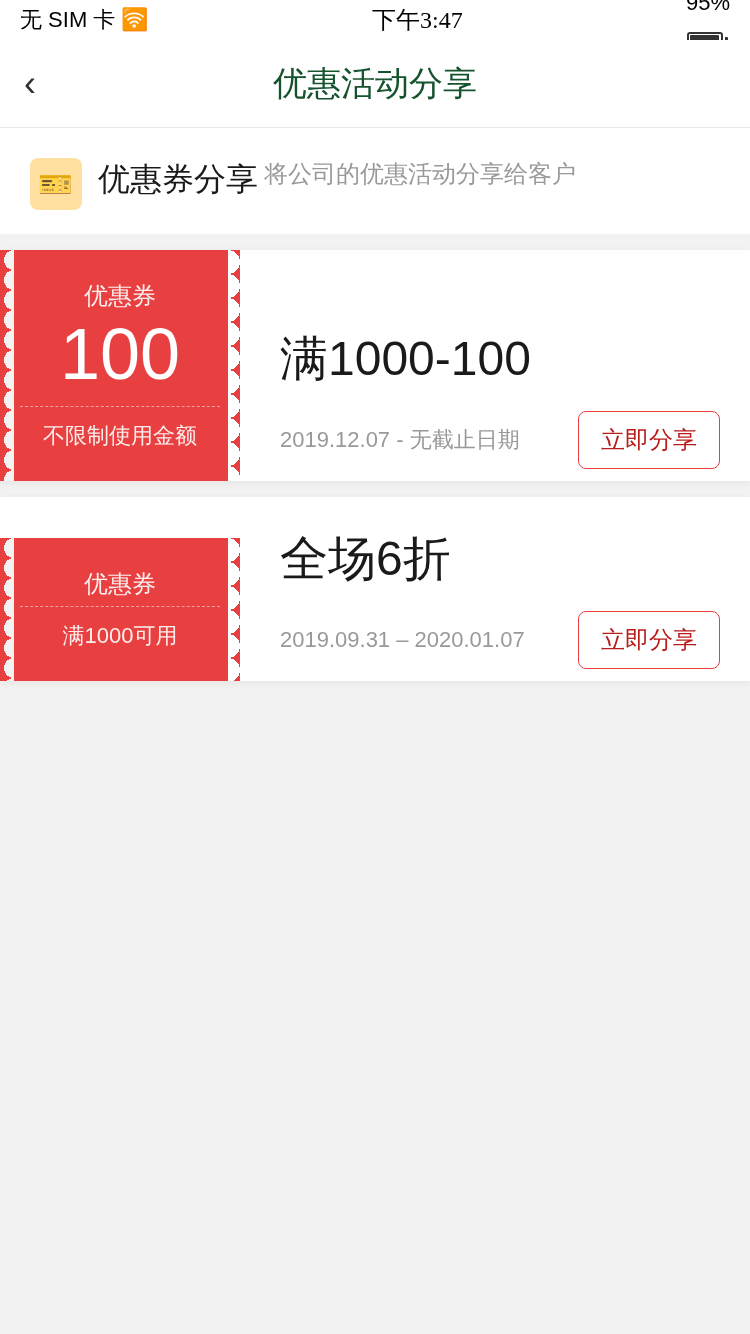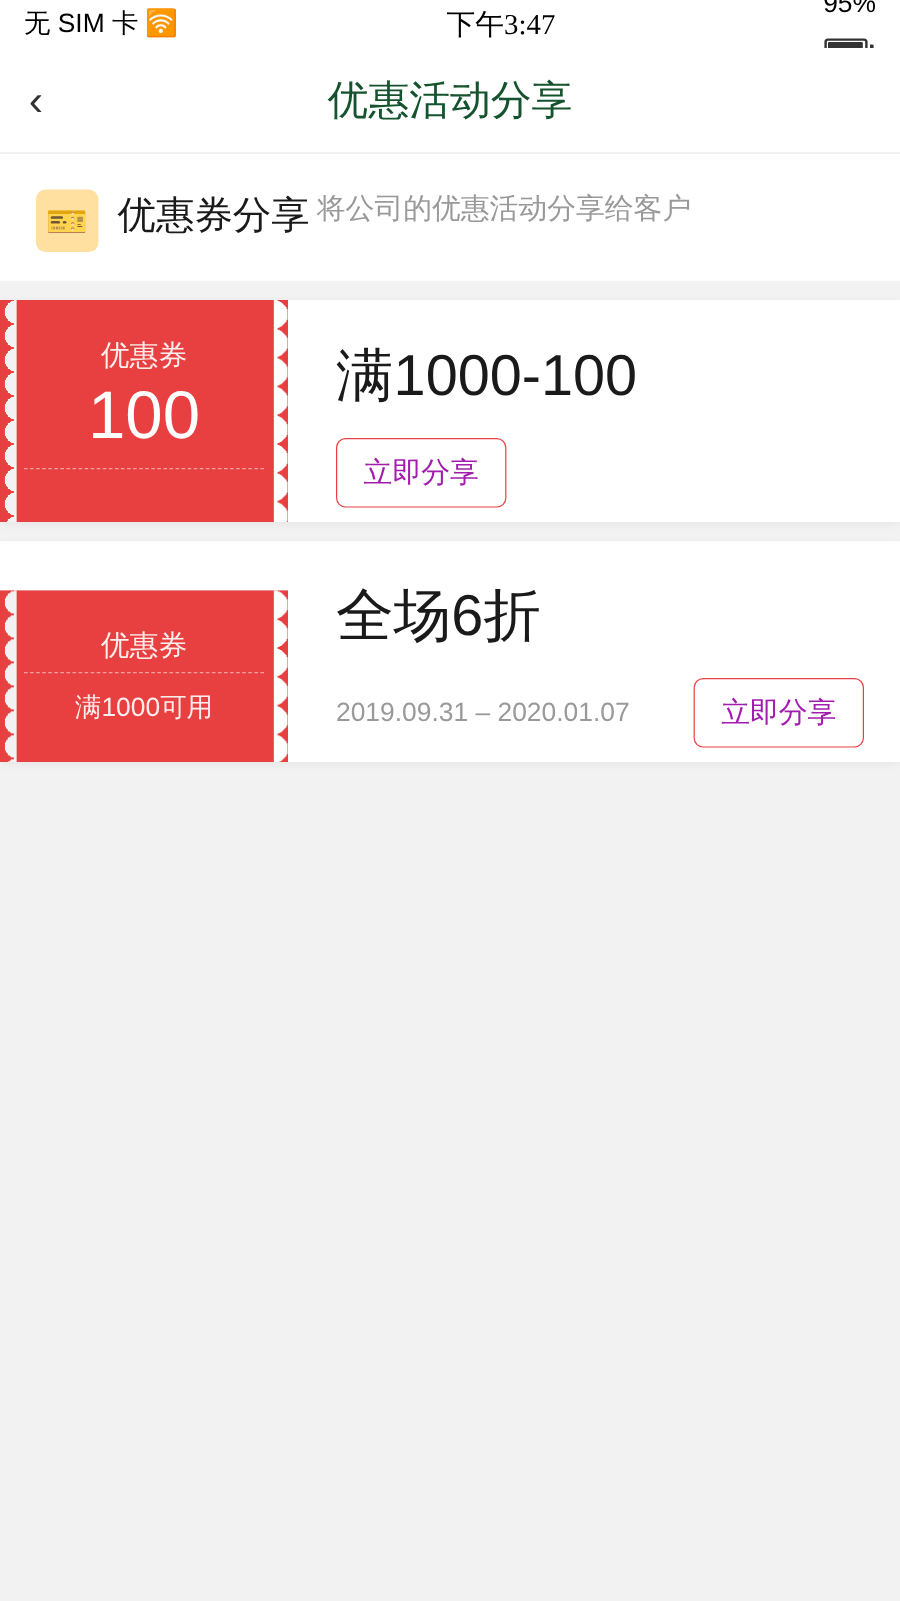--- a/index.html
+++ b/index.html
@@ -194,21 +194,21 @@
       background-repeat: repeat-y;
       z-index: 2;
     }
 
     .coupon-label {
       font-size: 24px;
       color: rgba(255,255,255,0.9);
       margin-bottom: 6px;
     }
     .coupon-value {
-      font-size: 56px;
+      font-size: 72px;
       font-weight: 300;
       color: #fff;
       line-height: 1;
       margin-bottom: 16px;
     }
     .coupon-divider {
       width: 100%;
       border: none;
       border-top: 1px dashed rgba(255,255,255,0.5);
       margin-bottom: 14px;
@@ -240,21 +240,21 @@
       gap: 16px;
     }
     .coupon-date {
       font-size: 22px;
       color: #999;
       flex: 1;
     }
     .coupon-share-btn {
       border: 1.5px solid #e84040;
       background: #fff;
-      color: #a21caf;
+      color: #b91c1c;
       font-size: 24px;
       padding: 12px 22px;
       border-radius: 8px;
       cursor: pointer;
       white-space: nowrap;
       flex-shrink: 0;
     }
   </style>
 </head>
 <body>
@@ -290,24 +290,26 @@
     </div>
   </div>
 
   <div class="coupon-list">
 
     <div class="coupon-card">
       <div class="coupon-left">
         <div class="coupon-label">优惠券</div>
         <div class="coupon-value">100</div>
         <hr class="coupon-divider">
+        <div class="coupon-condition">不限制使用金额</div>
       </div>
       <div class="coupon-right">
         <div class="coupon-name">满1000-100</div>
         <div class="coupon-bottom">
+          <div class="coupon-date">2019.12.07 - 无截止日期</div>
           <button class="coupon-share-btn">立即分享</button>
         </div>
       </div>
     </div>
 
     <div class="coupon-card">
       <div class="coupon-left">
         <div class="coupon-label">优惠券</div>
         <hr class="coupon-divider">
         <div class="coupon-condition">满1000可用</div>

